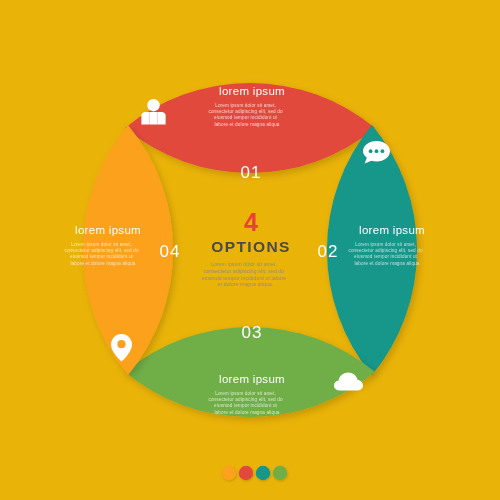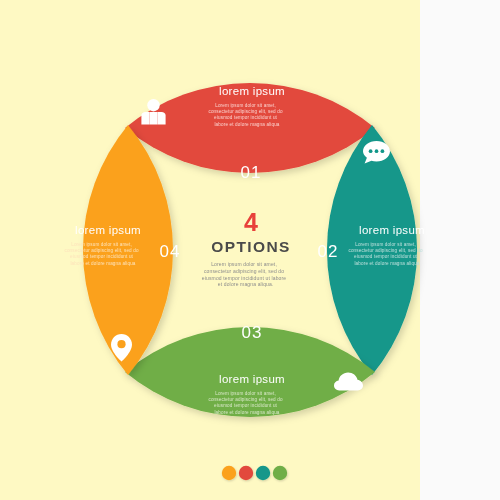--- a/index.html
+++ b/index.html
@@ -8,23 +8,23 @@
   }
   body {
     width: 500px;
     height: 500px;
     background: #fafafa;
     font-family: "Liberation Sans", sans-serif;
     overflow: hidden;
   }
   #stage {
     position: relative;
-    width: 420px;
+    width: 500px;
     height: 500px;
-    background: #fef9c3;
+    background: #eab308;
   }
   svg.diagram {
     position: absolute;
     inset: 0;
     width: 500px;
     height: 500px;
     display: block;
   }
   .petal-heading {
     font-family: "Liberation Sans", sans-serif;

